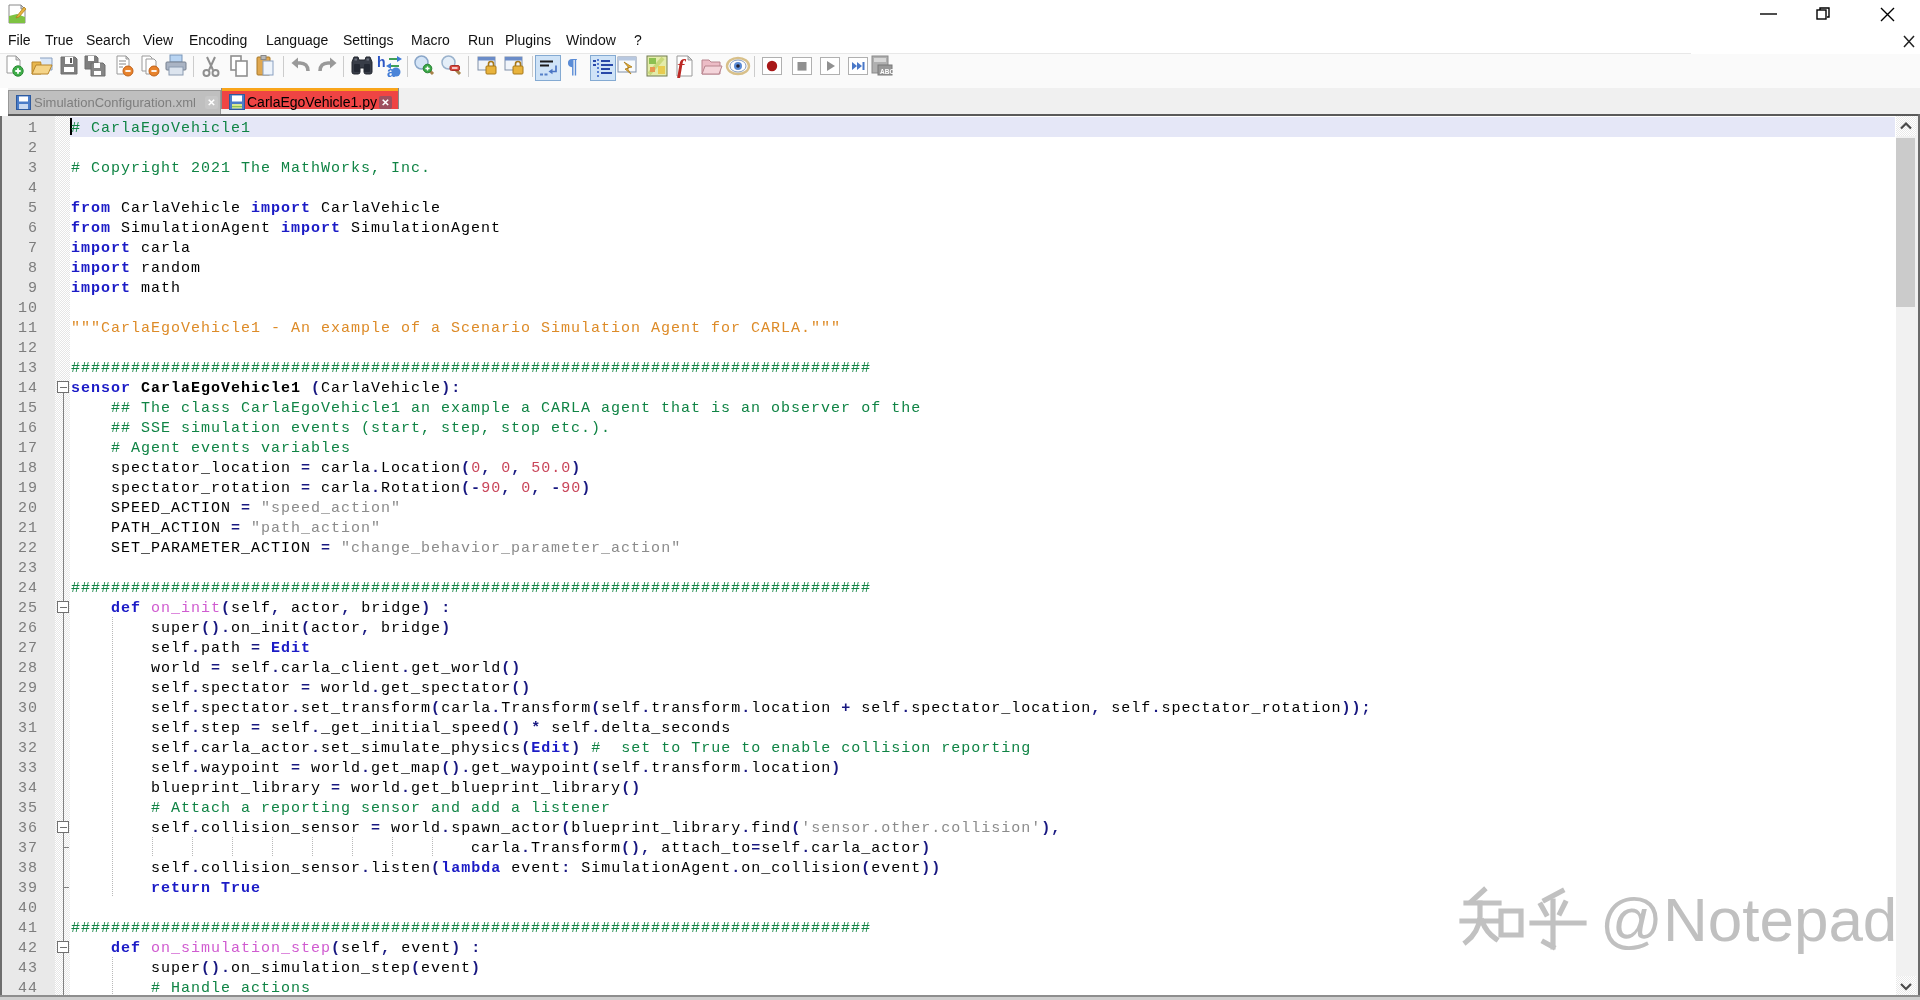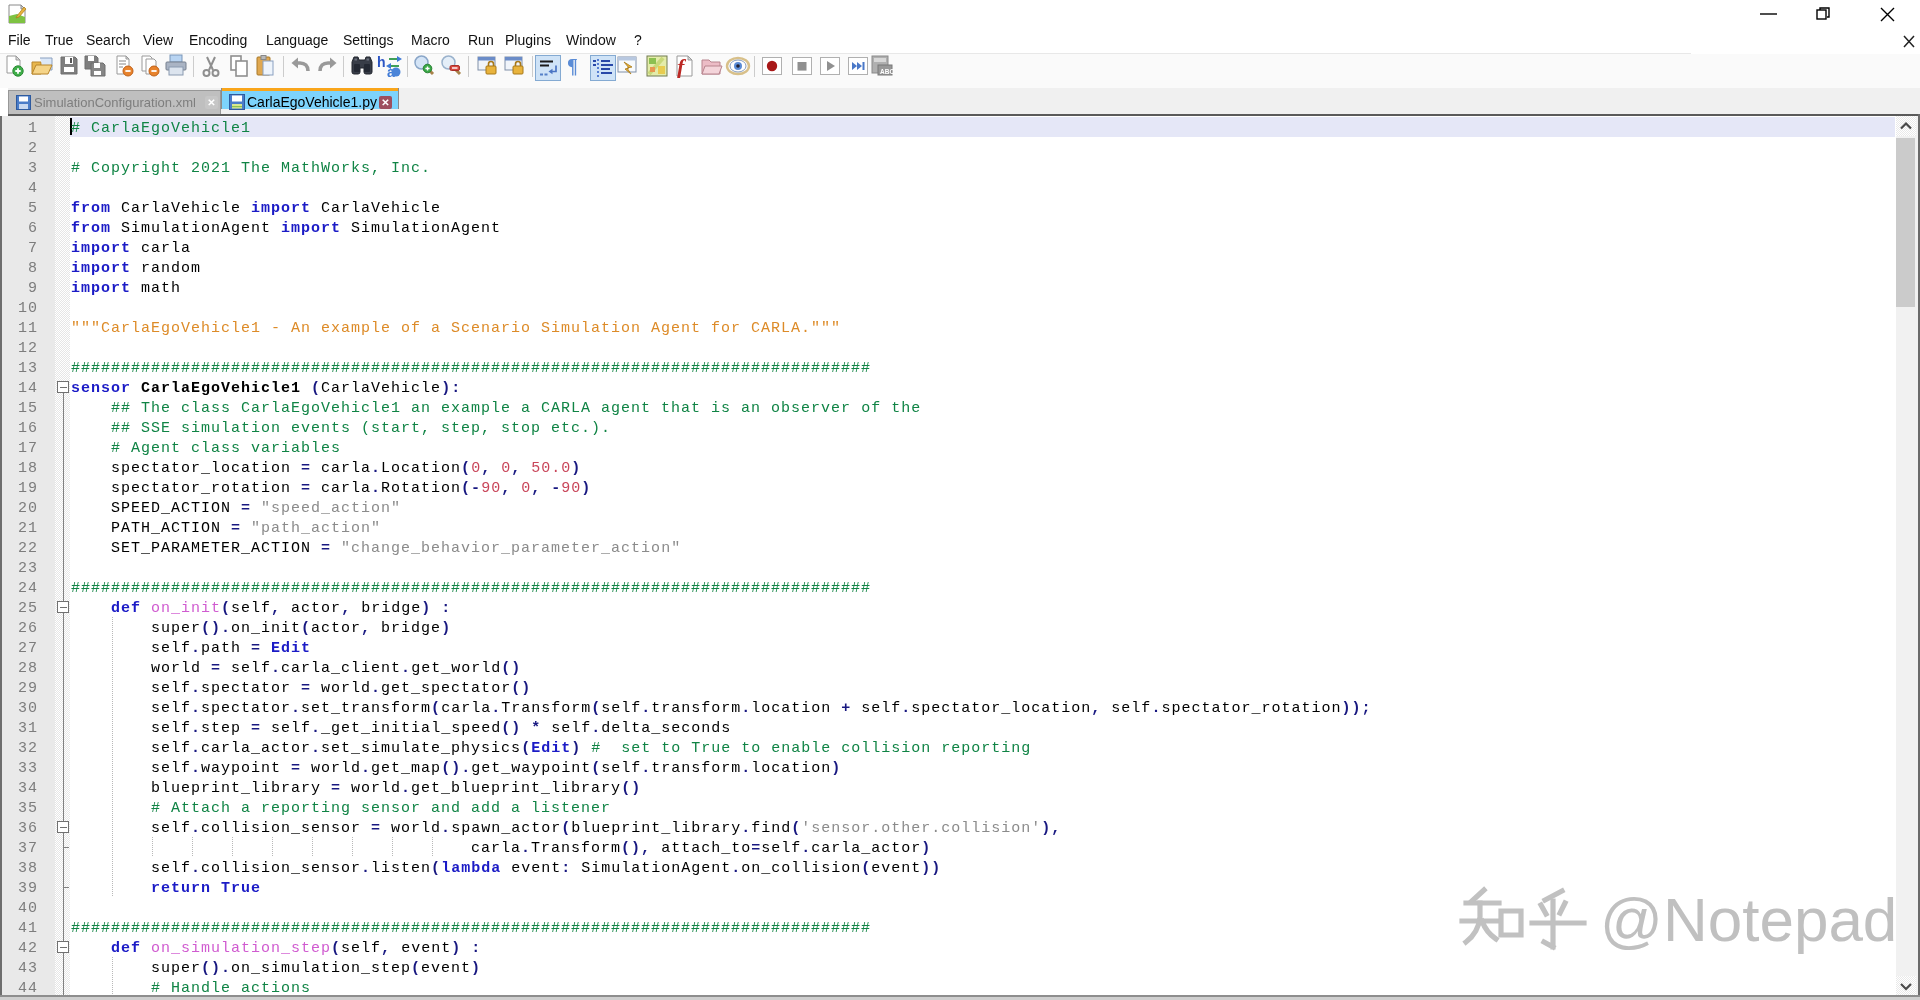--- a/index.html
+++ b/index.html
@@ -8,21 +8,21 @@
 #menubar{position:absolute;left:0;top:28px;width:1691px;height:26px;background:#fff;
   border-bottom:1px solid #e8e8e8}
 .mi{position:absolute;top:4px;font-size:14px;color:#111}
 #toolbar{position:absolute;left:0;top:54px;width:1920px;height:34px;background:#fafafa}
 .tsep{position:absolute;top:2px;width:1px;height:21px;background:#cccccc}
 #tabbar{position:absolute;left:8px;top:88px;width:1920px;height:28px;background:#f0f0f0}
 #tabbar .bline{position:absolute;left:0;top:26px;width:1920px;height:2px;background:#5a5a5a}
 #tab1{position:absolute;left:0;top:2px;width:213px;height:24px;background:#bfbfbf;
   border:1px solid #989898;border-bottom:none}
 #tab1 .t{position:absolute;left:25px;top:4px;font-size:13px;color:#7e7e7e}
-#tab2{position:absolute;left:213px;top:0;width:178px;height:21px;background:#7dd3fc;
+#tab2{position:absolute;left:213px;top:0;width:178px;height:21px;background:#ef4444;
   border-left:1px solid #8a8a8a;border-right:1px solid #8a8a8a}
 #tab2 .orange{position:absolute;left:0;top:0;width:100%;height:3px;background:#f9a51a}
 #tab2 .t{position:absolute;left:25px;top:5.5px;font-size:14px;color:#000}
 .closebox{position:absolute;width:13px;height:13px;border-radius:2px;text-align:center;
   font-size:10px;font-weight:bold;color:#fff;line-height:13px}
 #editor{position:absolute;left:0;top:116px;width:1896px;height:880px;background:#fff;overflow:hidden}
 #lborder{position:absolute;left:0;top:116px;width:2px;height:880px;background:#6e6e6e}
 #rborder{position:absolute;left:1918px;top:114px;width:2px;height:886px;background:#6a6a6a}
 #gutter{position:absolute;left:2px;top:116px;width:53px;height:880px;background:#e9e9e9}
 #gutter pre{position:absolute;top:3px;right:17px;text-align:right;font-family:"Liberation Mono",monospace;
@@ -362,21 +362,21 @@
 <i class="k">import</i> carla
 <i class="k">import</i> random
 <i class="k">import</i> math
 
 <i class="d">"""CarlaEgoVehicle1 - An example of a Scenario Simulation Agent for CARLA."""</i>
 
 <i class="c">################################################################################</i>
 <i class="k">sensor</i> <i class="b">CarlaEgoVehicle1</i> <i class="o">(</i>CarlaVehicle<i class="o">):</i>
     <i class="c">## The class CarlaEgoVehicle1 an example a CARLA agent that is an observer of the</i>
     <i class="c">## SSE simulation events (start, step, stop etc.).</i>
-    <i class="c"># Agent class variables</i>
+    <i class="c"># Agent events variables</i>
     spectator_location <i class="o">=</i> carla<i class="o">.</i>Location<i class="o">(</i><i class="n">0</i><i class="o">,</i> <i class="n">0</i><i class="o">,</i> <i class="n">50.0</i><i class="o">)</i>
     spectator_rotation <i class="o">=</i> carla<i class="o">.</i>Rotation<i class="o">(-</i><i class="n">90</i><i class="o">,</i> <i class="n">0</i><i class="o">,</i> <i class="o">-</i><i class="n">90</i><i class="o">)</i>
     SPEED_ACTION <i class="o">=</i> <i class="s">"speed_action"</i>
     PATH_ACTION <i class="o">=</i> <i class="s">"path_action"</i>
     SET_PARAMETER_ACTION <i class="o">=</i> <i class="s">"change_behavior_parameter_action"</i>
 
 <i class="c">################################################################################</i>
     <i class="k">def</i> <i class="f">on_init</i><i class="o">(</i>self<i class="o">,</i> actor<i class="o">,</i> bridge<i class="o">)</i> <i class="o">:</i>
         super<i class="o">().</i>on_init<i class="o">(</i>actor<i class="o">,</i> bridge<i class="o">)</i>
         self<i class="o">.</i>path <i class="o">=</i> <i class="k">Edit</i>

